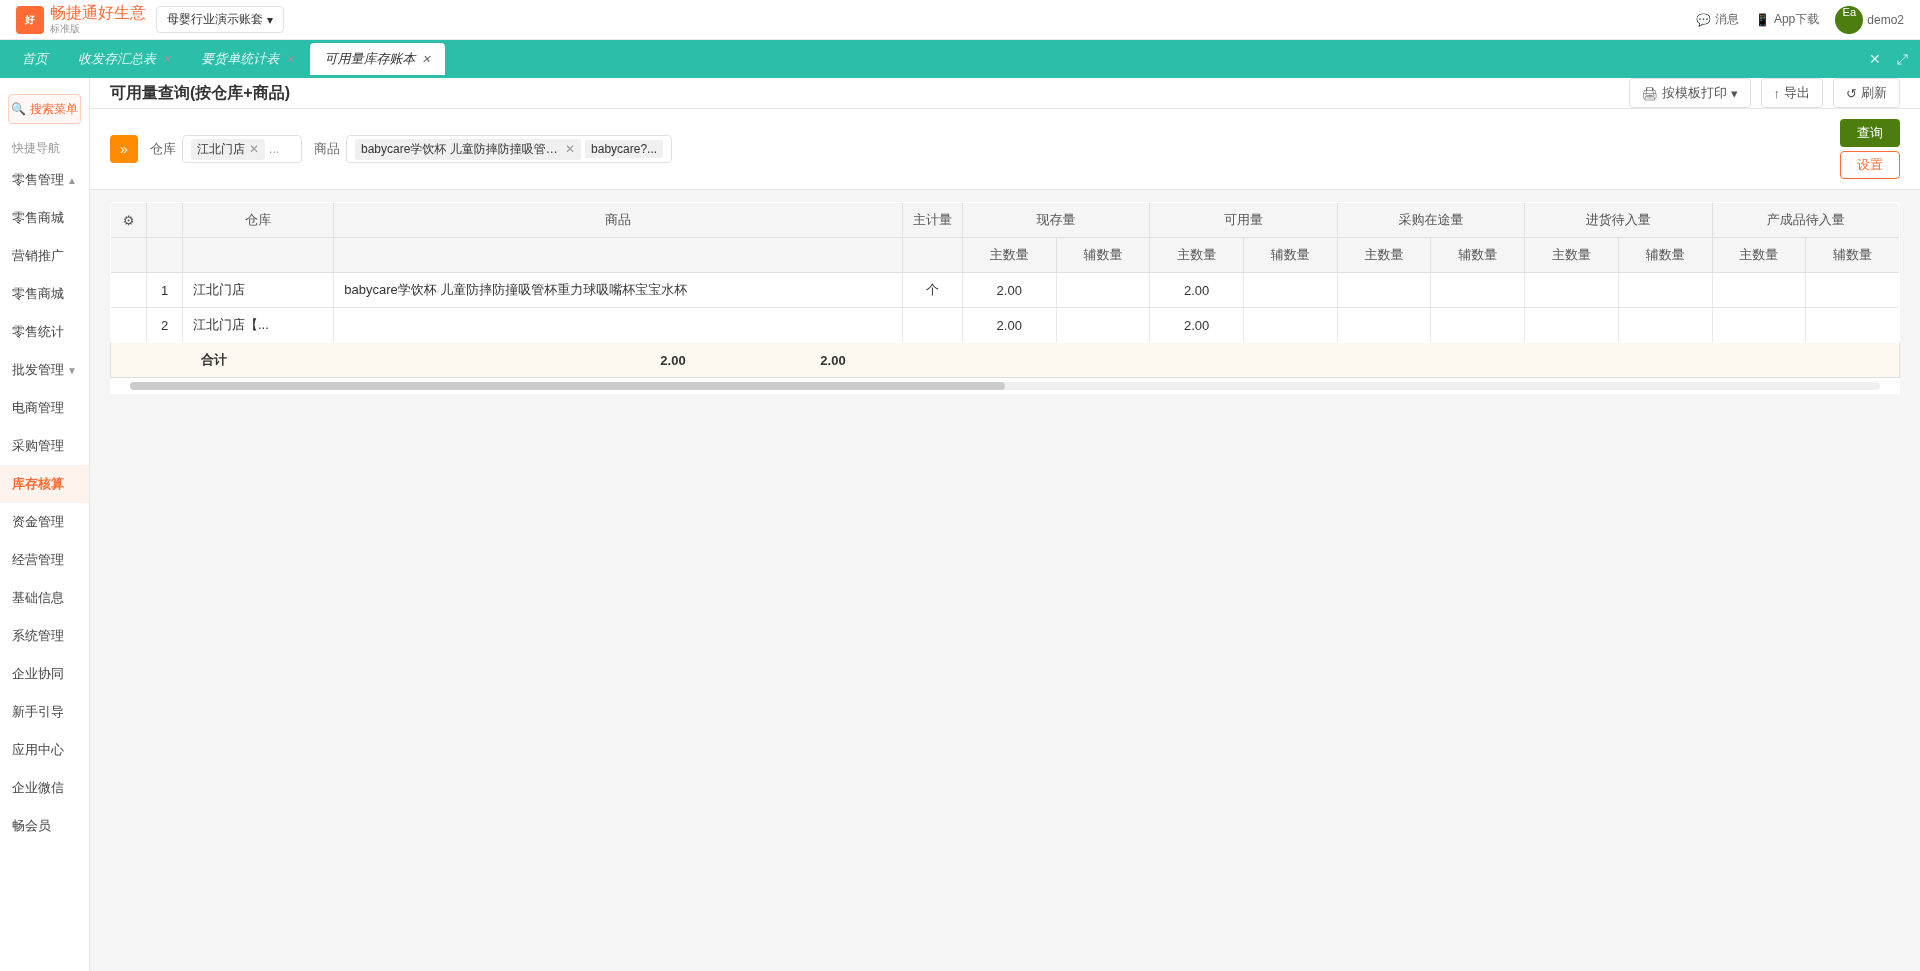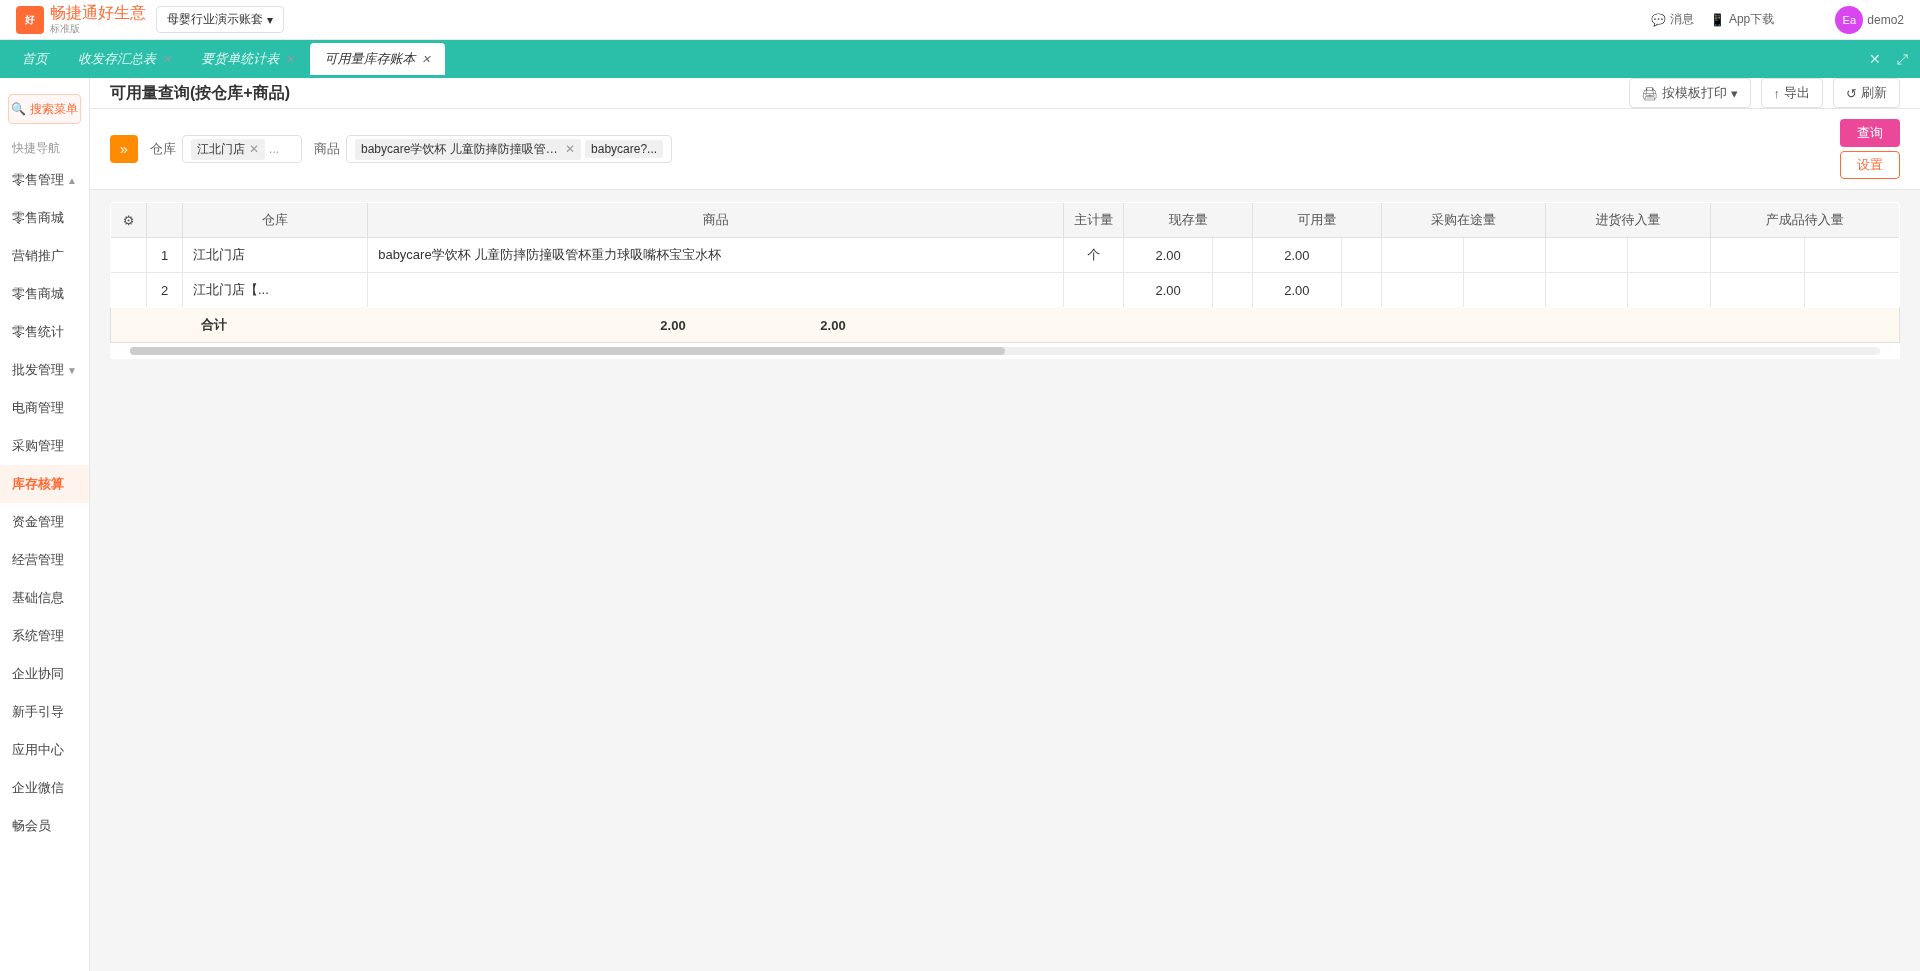--- a/index.html
+++ b/index.html
@@ -16,21 +16,21 @@
       border-bottom: 1px solid #e8e8e8;
     }
     .top-bar-left { display: flex; align-items: center; gap: 10px; }
     .brand { display: flex; align-items: center; gap: 6px; }
     .brand-logo { width: 28px; height: 28px; background: #ff6b35; border-radius: 4px; display: flex; align-items: center; justify-content: center; color: white; font-size: 10px; font-weight: bold; }
     .brand-text { font-size: 16px; color: #ff6b35; line-height: 1.2; }
     .brand-sub { font-size: 10px; color: #999; }
     .industry-selector { display: flex; align-items: center; gap: 4px; border: 1px solid #e0e0e0; border-radius: 4px; padding: 4px 10px; background: #fff; cursor: pointer; font-size: 12px; color: #333; }
     .top-bar-right { display: flex; align-items: center; gap: 16px; }
     .top-action { display: flex; align-items: center; gap: 4px; font-size: 12px; color: #666; cursor: pointer; }
-    .avatar { width: 28px; height: 28px; border-radius: 50%; background: #d946ef; display: flex; align-items: center; justify-content: center; color: white; font-size: 11px; overflow: hidden; margin-left: 45px; }
+    .avatar { width: 28px; height: 28px; border-radius: 50%; background: #4d7c0f; display: flex; justify-content: center; color: white; font-size: 11px; overflow: hidden; }
 
     
     .nav-tabs {
       height: 38px;
       background: #2bbfaa;
       display: flex;
       align-items: center;
       padding: 0 8px;
       gap: 2px;
     }
@@ -172,21 +172,21 @@
       background: #f0f0f0;
       border-radius: 3px;
       padding: 2px 6px;
       font-size: 12px;
     }
     .filter-tag .tag-close { cursor: pointer; color: #999; }
     .filter-ellipsis { color: #999; font-size: 12px; cursor: pointer; }
     .btn-query {
       height: 28px;
       padding: 0 16px;
-      background: #ec4899;
+      background: #4d7c0f;
       color: white;
       border: none;
       border-radius: 4px;
       cursor: pointer;
       font-size: 13px;
     }
     .btn-setting {
       height: 28px;
       padding: 0 16px;
       background: #fff;
@@ -415,20 +415,37 @@
             <th class="index-cell"></th>
             <th style="min-width:80px;">仓库</th>
             <th style="min-width:300px;">商品</th>
             <th style="width:60px;text-align:right;">主计量</th>
             <th colspan="2" class="th-group">现存量</th>
             <th colspan="2" class="th-group">可用量</th>
             <th colspan="2" class="th-group">采购在途量</th>
             <th colspan="2" class="th-group">进货待入量</th>
             <th colspan="2" class="th-group">产成品待入量</th>
           </tr>
+          <tr>
+            <th class="gear-cell"></th>
+            <th class="index-cell"></th>
+            <th></th>
+            <th></th>
+            <th></th>
+            <th>主数量</th>
+            <th>辅数量</th>
+            <th>主数量</th>
+            <th>辅数量</th>
+            <th>主数量</th>
+            <th>辅数量</th>
+            <th>主数量</th>
+            <th>辅数量</th>
+            <th>主数量</th>
+            <th>辅数量</th>
+          </tr>
         </thead>
         <tbody id="table-body">
         <tr>
     <td class="gear-cell"></td>
     <td class="index-cell">1</td>
     <td style="text-align:left;">江北门店</td>
     <td style="text-align:left;">babycare学饮杯 儿童防摔防撞吸管杯重力球吸嘴杯宝宝水杯</td>
     <td>个</td>
     <td>2.00</td>
     <td></td>

